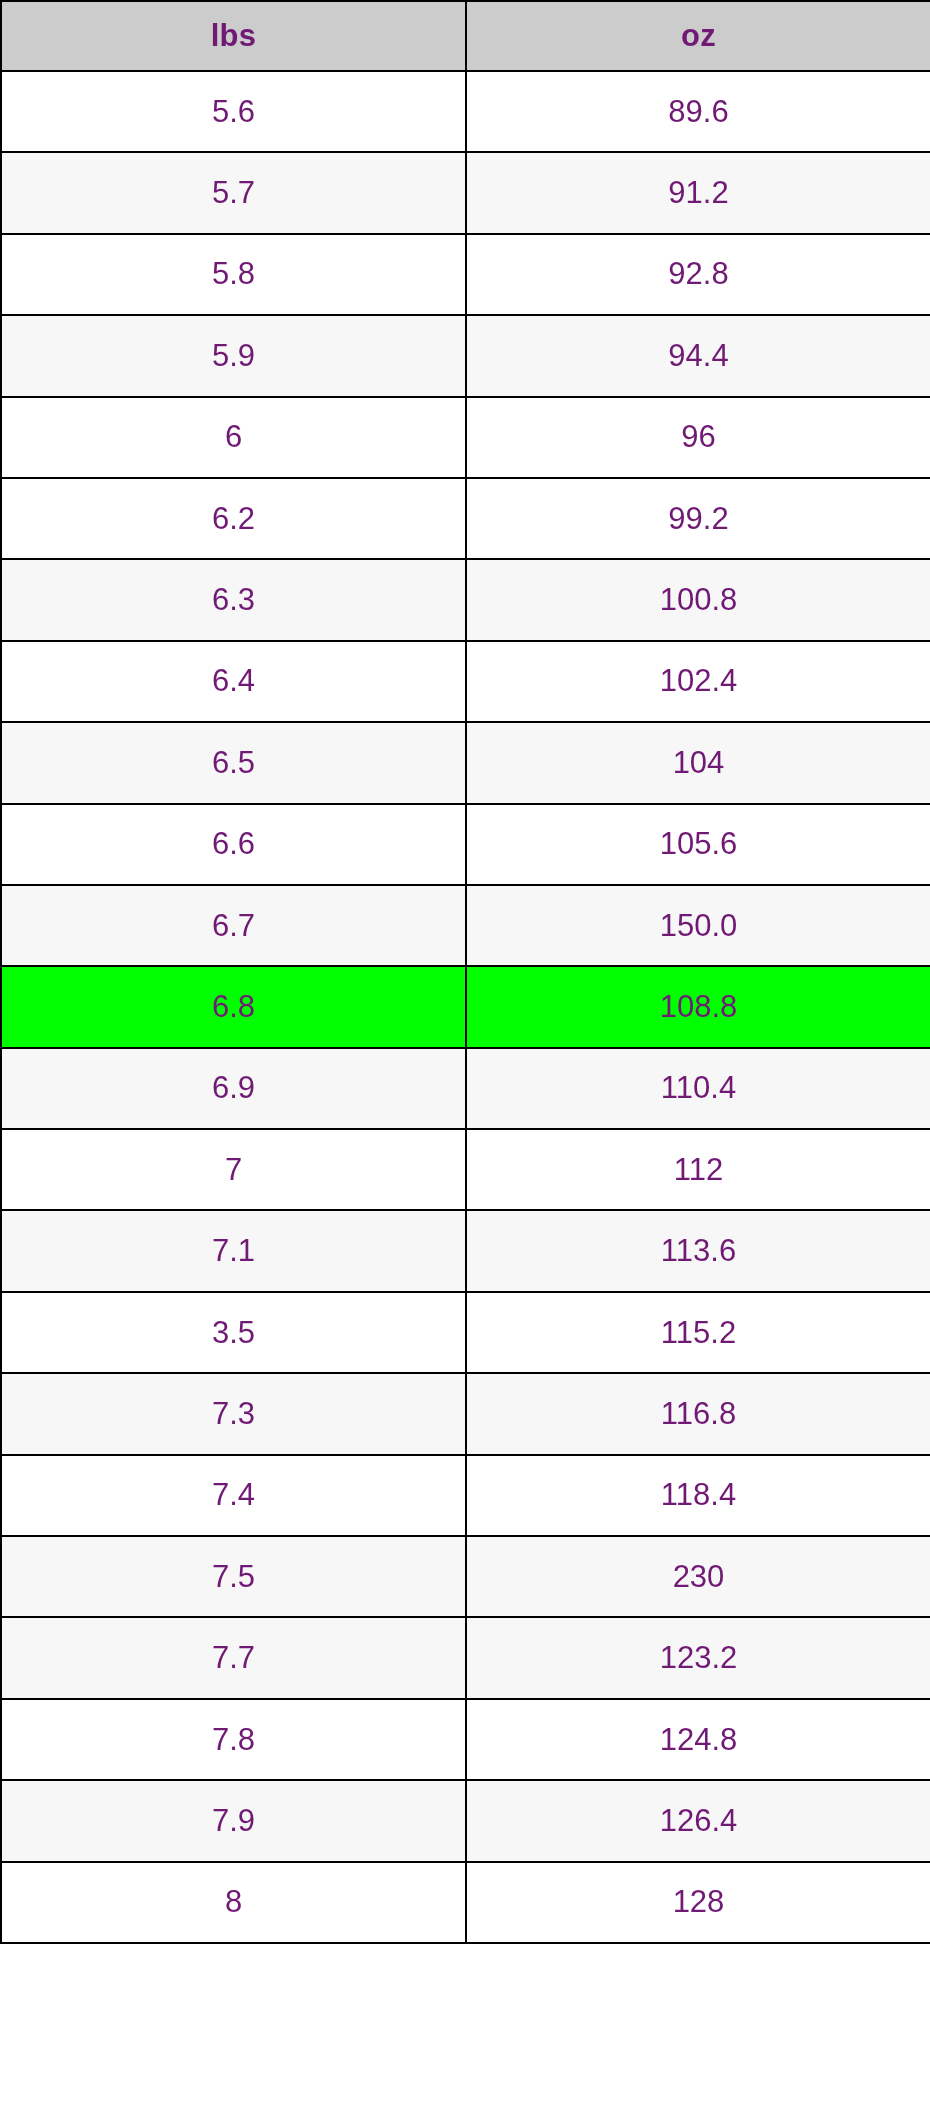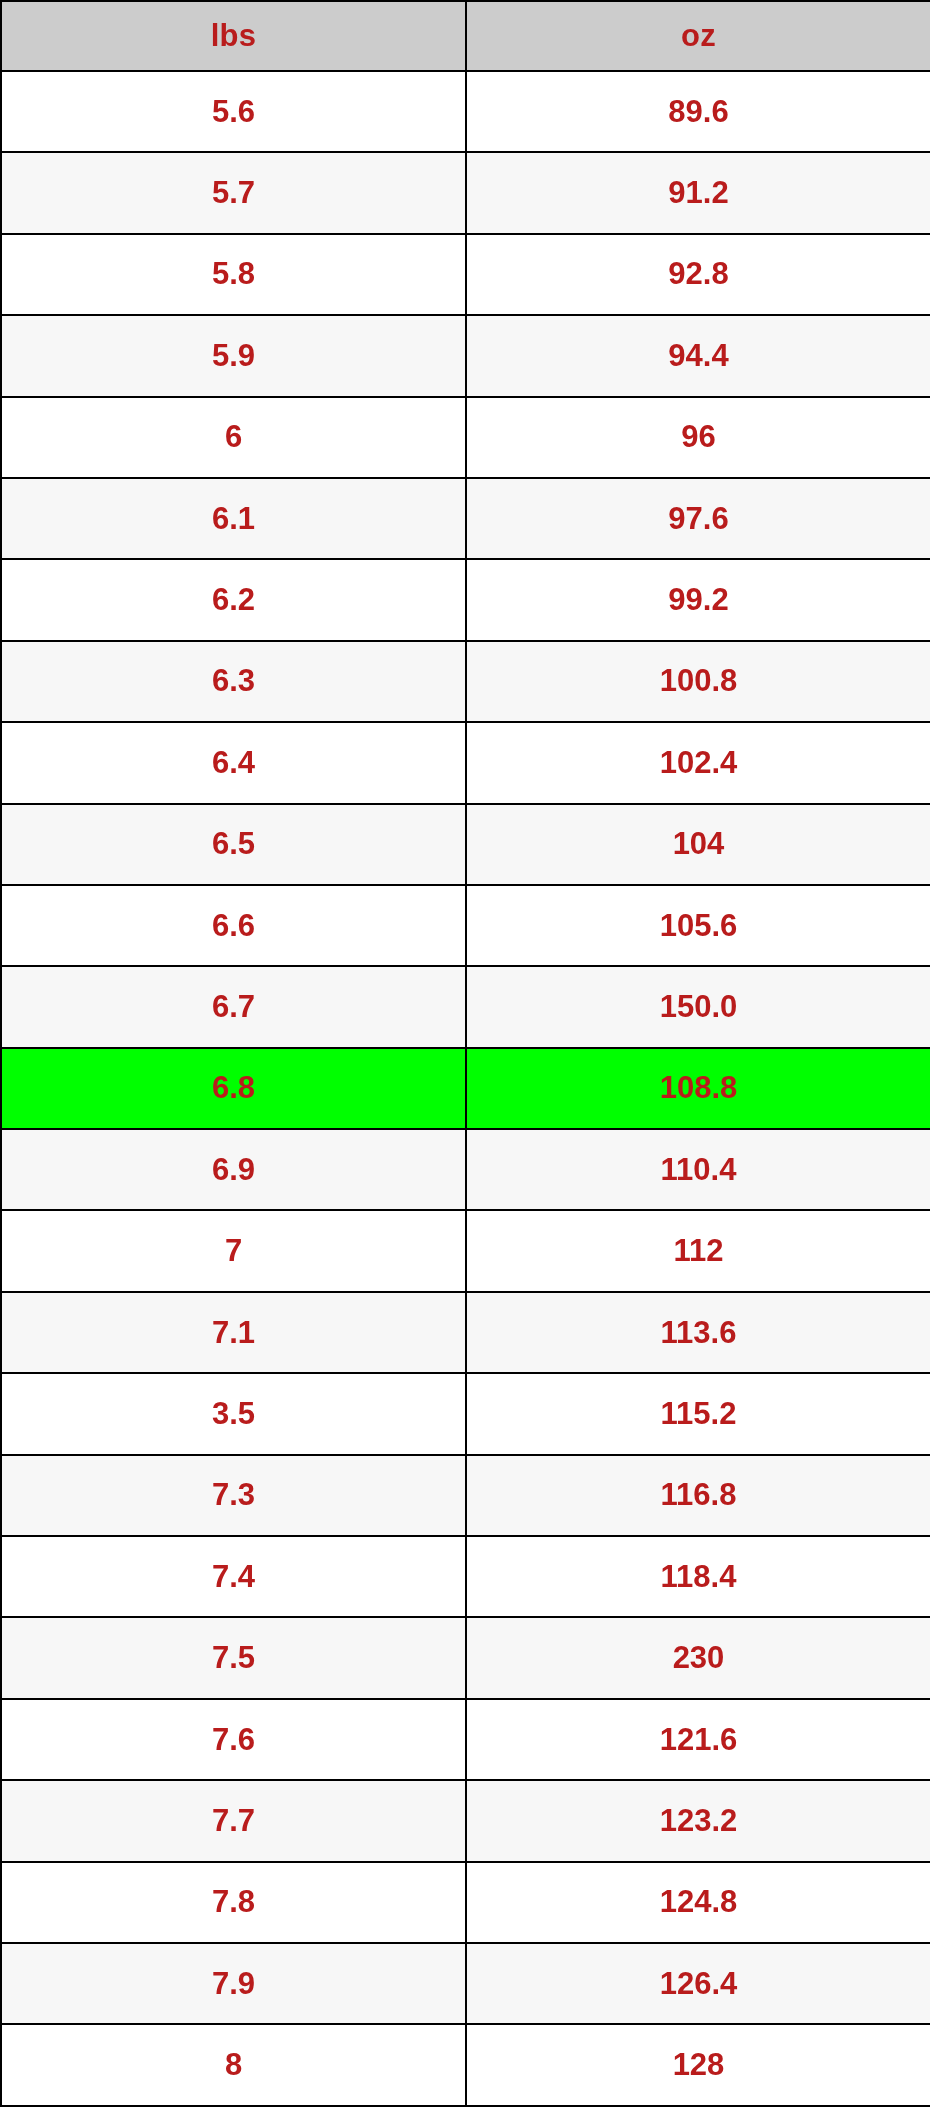--- a/index.html
+++ b/index.html
@@ -19,37 +19,37 @@
   }
 
   .conversion-table col.col-from { width: 465px; }
   .conversion-table col.col-to   { width: 465px; }
 
   .conversion-table th,
   .conversion-table td {
     border: 2px solid #000000;
     text-align: center;
     vertical-align: middle;
-    color: #b91c1c;
+    color: #701a75;
     font-size: 31px;
     padding: 16px;
     box-sizing: border-box;
   }
 
   .conversion-table thead th {
     height: 61px;
     background: #cccccc;
     font-weight: bold;
     font-size: 31px;
     letter-spacing: 0.2px;
   }
 
   .conversion-table tbody td {
     height: 81.4px;
-    font-weight: bold;
+    font-weight: normal;
   }
 
   tr.row-odd td  { background: #ffffff; }
   tr.row-even td { background: #f7f7f7; }
   tr.row-highlight td { background: #00ff00; }
 </style>
 </head>
 <body>
 
 <table class="conversion-table">
@@ -76,24 +76,20 @@
         <td>5.8</td>
         <td>92.8</td>
       </tr>
       <tr class="row-even">
         <td>5.9</td>
         <td>94.4</td>
       </tr>
       <tr class="row-odd">
         <td>6</td>
         <td>96</td>
-      </tr>
-      <tr class="row-even">
-        <td>6.1</td>
-        <td>97.6</td>
       </tr>
       <tr class="row-odd">
         <td>6.2</td>
         <td>99.2</td>
       </tr>
       <tr class="row-even">
         <td>6.3</td>
         <td>100.8</td>
       </tr>
       <tr class="row-odd">
@@ -137,24 +133,20 @@
         <td>116.8</td>
       </tr>
       <tr class="row-odd">
         <td>7.4</td>
         <td>118.4</td>
       </tr>
       <tr class="row-even">
         <td>7.5</td>
         <td>230</td>
       </tr>
-      <tr class="row-odd">
-        <td>7.6</td>
-        <td>121.6</td>
-      </tr>
       <tr class="row-even">
         <td>7.7</td>
         <td>123.2</td>
       </tr>
       <tr class="row-odd">
         <td>7.8</td>
         <td>124.8</td>
       </tr>
       <tr class="row-even">
         <td>7.9</td>

